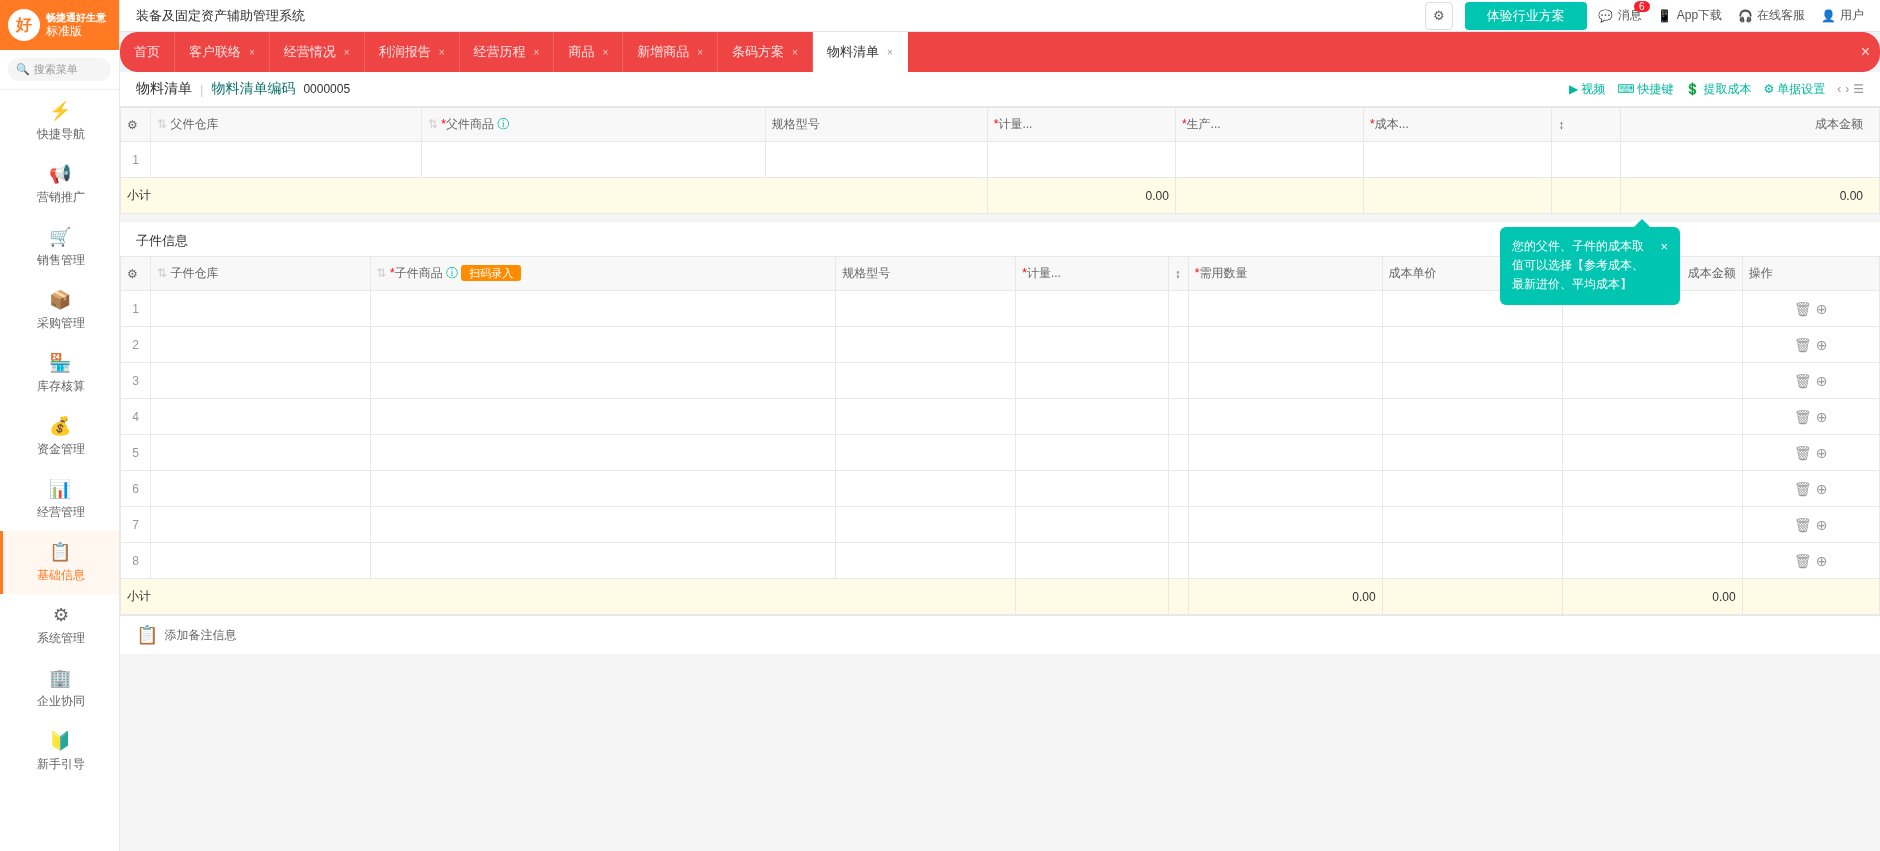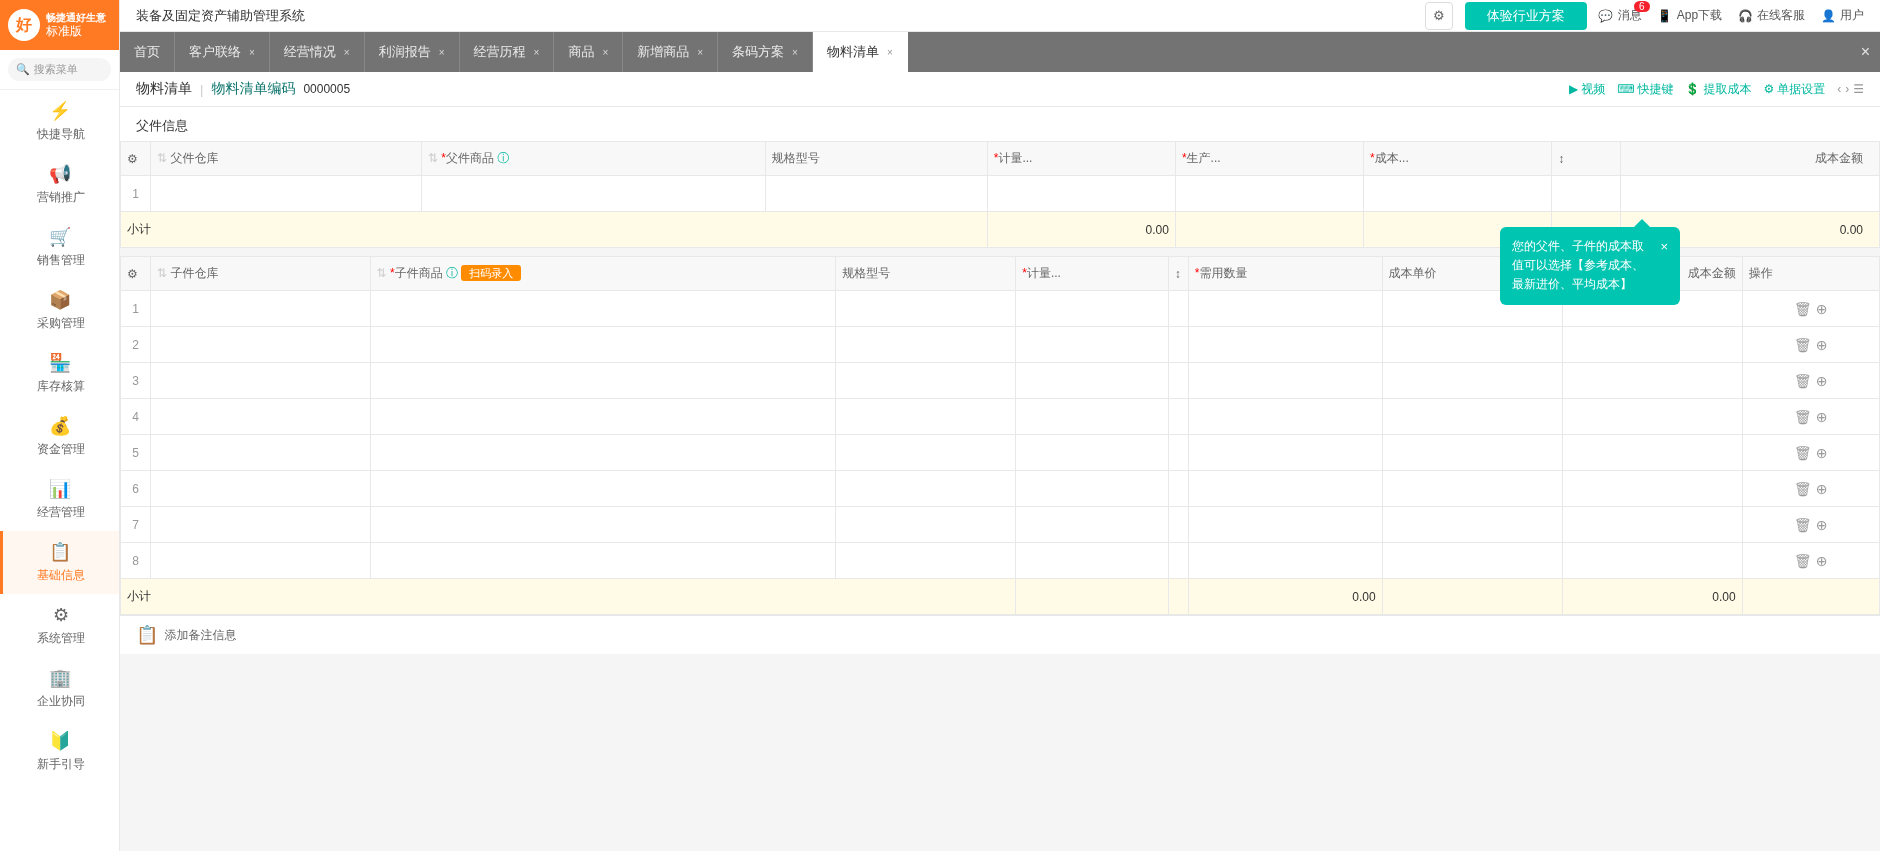--- a/index.html
+++ b/index.html
@@ -112,26 +112,27 @@
       font-size: 10px;
       border-radius: 8px;
       padding: 0 4px;
       min-width: 16px;
       text-align: center;
     }
     .topbar-user { display: flex; align-items: center; gap: 4px; cursor: pointer; color: #555; font-size: 12px; }
 
     
     .nav-tabs {
-      background: #737373;
+      background: #ef4444;
       display: flex;
       align-items: center;
       padding: 0;
       min-height: 40px;
       overflow-x: auto;
+      border-radius: 18px;
     }
     .nav-tab {
       padding: 0 14px;
       height: 40px;
       display: flex;
       align-items: center;
       gap: 6px;
       color: rgba(255,255,255,0.85);
       cursor: pointer;
       font-size: 13px;
@@ -416,21 +417,20 @@
           </div>
         </div>
       </div>
 
       <div class="tooltip-popup">
         <span class="tooltip-close">×</span>
         <span>您的父件、子件的成本取值可以选择【参考成本、最新进价、平均成本】</span>
       </div>
 
       <div class="section">
-        <div class="section-title">父件信息</div>
         <table class="data-table">
           <thead>
             <tr>
               <th class="gear-th"><span>⚙</span></th>
               <th><span style="color:#ccc">⇅</span> <span>父件仓库</span></th>
               <th><span style="color:#ccc">⇅</span> <span class="required-mark" style="color:red">*</span><span>父件商品</span> <span style="color:#00b8a0">ⓘ</span></th>
               <th><span>规格型号</span></th>
               <th><span class="required-mark" style="color:red">*</span><span>计量...</span></th>
               <th><span class="required-mark" style="color:red">*</span><span>生产...</span></th>
               <th><span class="required-mark" style="color:red">*</span><span>成本...</span></th>
@@ -456,20 +456,21 @@
               <td></td>
               <td></td>
               <td></td>
               <td class="value-cell" style="padding-right:16px">0.00</td>
             </tr>
           </tbody>
         </table>
       </div>
 
       <div class="section" style="margin-top:8px">
+        <div class="section-title">子件信息</div>
         <table class="data-table">
           <thead>
             <tr>
               <th class="gear-th"><span>⚙</span></th>
               <th><span style="color:#ccc">⇅</span> <span>子件仓库</span></th>
               <th>
                 <span style="color:#ccc">⇅</span>
                 <span class="required-mark" style="color:red">*</span><span>子件商品</span>
                 <span style="color:#00b8a0">ⓘ</span>
                 <span class="scan-btn">扫码录入</span>

